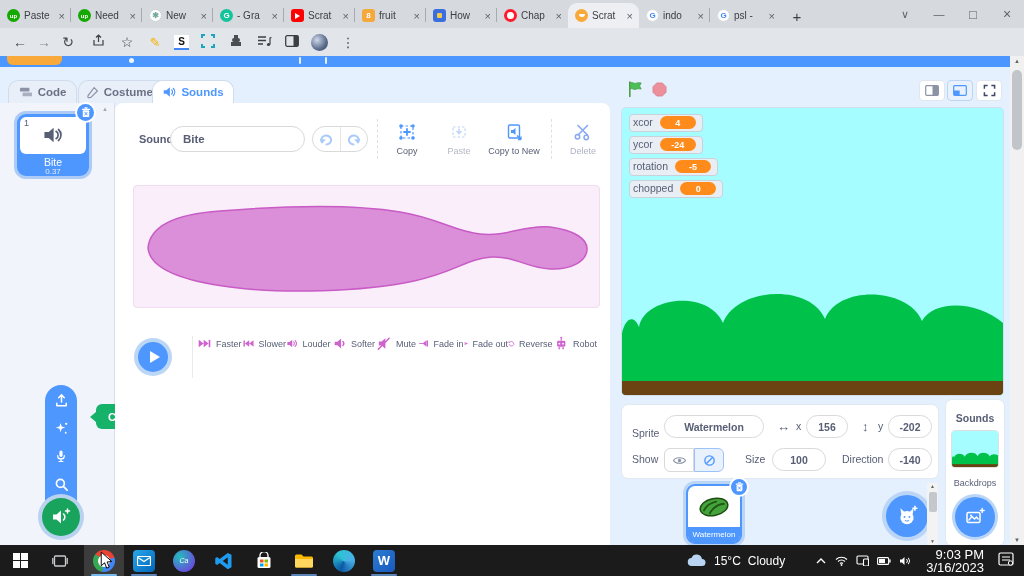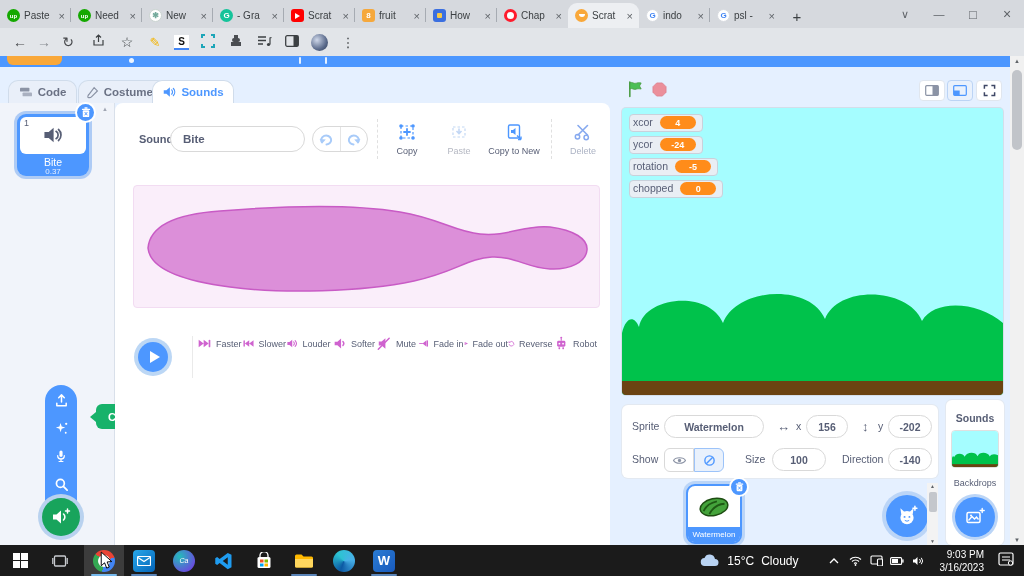--- a/index.html
+++ b/index.html
@@ -135,21 +135,21 @@
 
   
   #taskbar { position:absolute; left:0; top:545px; width:1024px; height:31px; background:#1B1B1B; display:flex; align-items:center; }
   .tbcell { position:relative; width:40px; height:31px; display:flex; align-items:center; justify-content:center; }
   .tbcell.hl { background:#3C3C3C; }
   .tbcell .uline { position:absolute; bottom:0; left:7px; right:7px; height:2px; background:#76B9ED; border-radius:1px; }
   .tbcell .uline.dim { background:#5A84B8; }
   #traystuff { margin-left:auto; display:flex; align-items:center; gap:0; }
   #weather { display:flex; align-items:center; gap:7px; color:#fff; font-size:12px; margin-right:26px; }
   .trayico { width:19px; display:flex; justify-content:center; margin-right:2px; }
-  #clock { text-align:right; color:#fff; font-size:10px; line-height:13px; margin:0 14px 0 10px; }
+  #clock { text-align:right; color:#fff; font-size:13px; line-height:13px; margin:0 14px 0 10px; }
   #notif { margin-right:10px; }
 
   .applogo-mail { width:22px; height:22px; border-radius:4px; background:linear-gradient(135deg,#28A8EA,#0364B8); display:flex; align-items:center; justify-content:center; }
   .applogo-canva { width:22px; height:22px; border-radius:50%; background:radial-gradient(circle at 30% 30%, #23BCBA, #7D2AE8); display:flex; align-items:center; justify-content:center; color:#fff; font-size:7px; font-style:italic; }
   .applogo-word { width:22px; height:22px; border-radius:4px; background:linear-gradient(135deg,#2B7CD3,#185ABD); color:#fff; font-size:13px; font-weight:bold; display:flex; align-items:center; justify-content:center; }
   .applogo-edge { width:22px; height:22px; border-radius:50%; background:conic-gradient(from 200deg, #0C59A4, #2CC3D2 120deg, #49B1E8 240deg, #0C59A4); }
   .applogo-chrome { width:22px; height:22px; border-radius:50%; background:conic-gradient(from -50deg, #EA4335 0 120deg, #4285F4 0 240deg, #34A853 0 360deg); position:relative; }
   .applogo-chrome::before { content:""; position:absolute; left:5px; top:5px; width:12px; height:12px; background:#fff; border-radius:50%; }
   .applogo-chrome::after { content:""; position:absolute; left:7.5px; top:7.5px; width:7px; height:7px; background:#4285F4; border-radius:50%; }
 
@@ -536,21 +536,21 @@
           <span class="varval">-5</span>
         </div>
       <div class="varpill">
           <span class="varname">chopped</span>
           <span class="varval">0</span>
         </div>
     </div>
   </div>
 
   <div id="spritepanel">
-    <span class="splabel" style="left:10px; top:15px;">Sprite</span>
+    <span class="splabel" style="left:10px; top:22px;">Sprite</span>
     <input class="spinput" style="left: 42px; top: 10px; width: 100px;" value="Watermelon">
     <span class="splabel" style="left:155px; top:14px; font-size:13px;">↔</span>
     <span class="splabel" style="left:174px; top:15px;">x</span>
     <input class="spinput" style="left: 184px; top: 10px; width: 42px;" value="156">
     <span class="splabel" style="left:240px; top:14px; font-size:13px;">↕</span>
     <span class="splabel" style="left:256px; top:15px;">y</span>
     <input class="spinput" style="left: 266px; top: 10px; width: 44px;" value="-202">
     <span class="splabel" style="left:10px; top:48px;">Show</span>
     <div class="eyebtn" style="left:42px; border-radius:6px 0 0 6px;">
       <svg width="15" height="11" viewBox="0 0 16 12">

